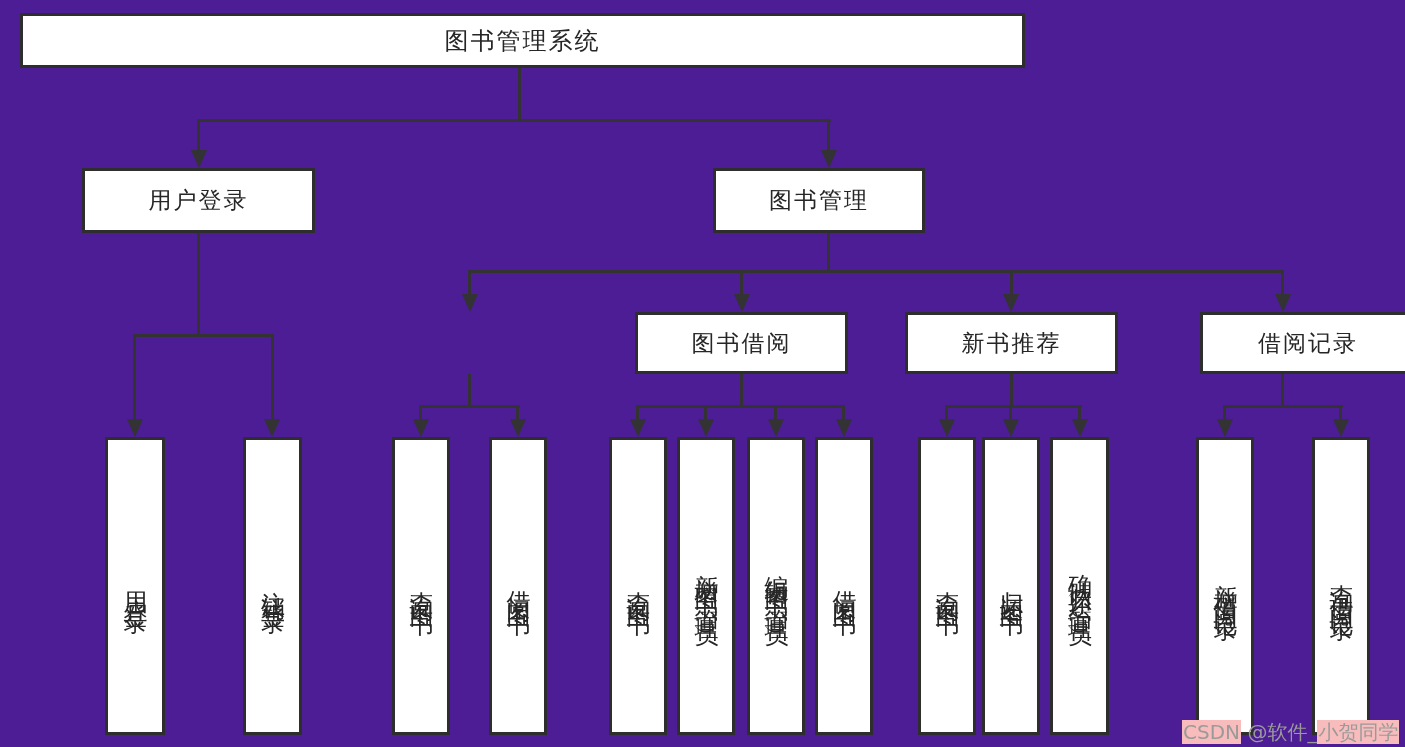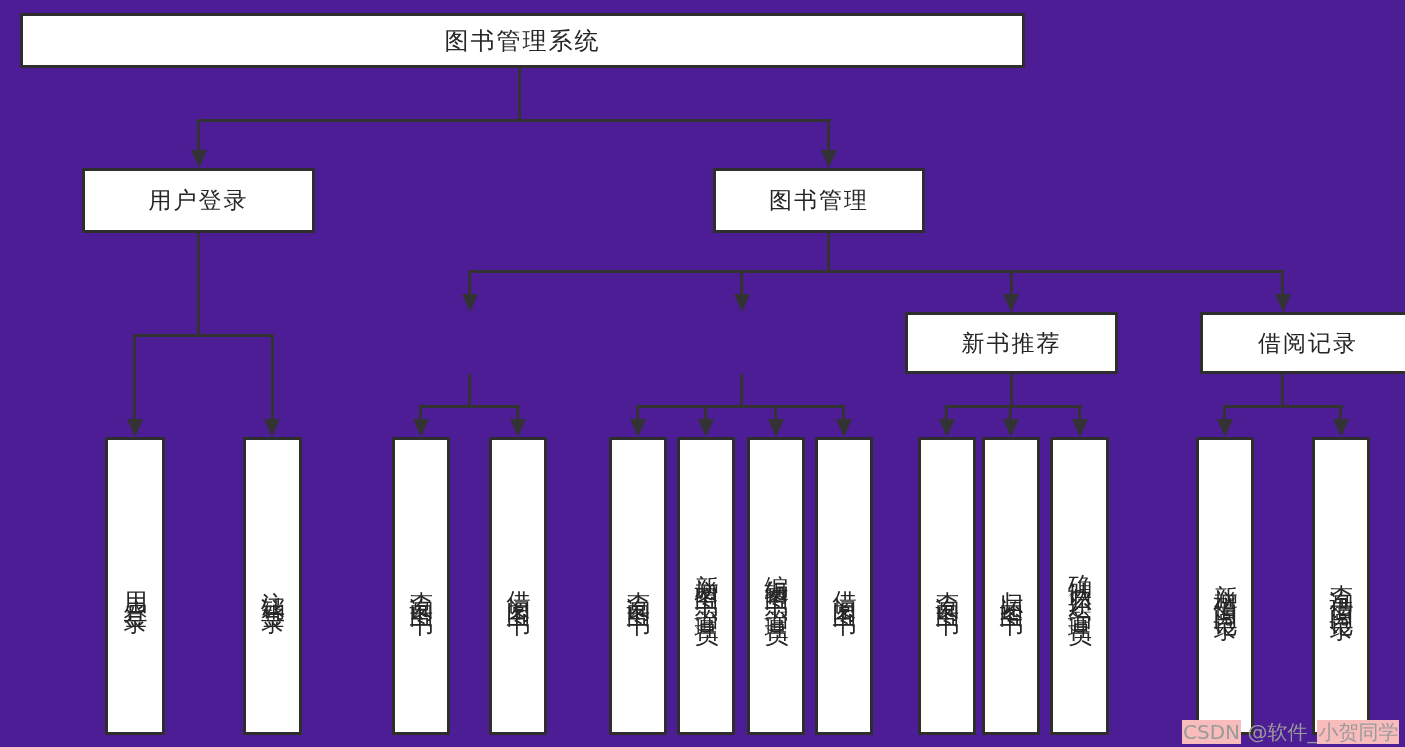--- a/index.html
+++ b/index.html
@@ -60,20 +60,23 @@
   <div class="hl" style="left:468px;top:270px;width:816px;"></div>
   <div class="vl" style="left:468px;top:271px;height:25px;"></div>
   <div class="ar" style="left:462px;top:294px;"></div>
   <div class="vl" style="left:740px;top:271px;height:25px;"></div>
   <div class="ar" style="left:734px;top:294px;"></div>
   <div class="vl" style="left:1010px;top:271px;height:25px;"></div>
   <div class="ar" style="left:1003px;top:294px;"></div>
   <div class="vl" style="left:1281px;top:271px;height:25px;"></div>
   <div class="ar" style="left:1275px;top:294px;"></div>
 
+  <div class="hbox" style="left:635px;top:312px;width:213px;height:62px;">
+    <span>图书借阅</span>
+  </div>
   <div class="hbox" style="left:905px;top:312px;width:213px;height:62px;">
     <span>新书推荐</span>
   </div>
   <div class="hbox" style="left:1175px;top:312px;width:216px;height:62px;margin-left:25px;">
     <span>借阅记录</span>
   </div>
 
   <div class="vl" style="left:468px;top:374px;height:33px;"></div>
   <div class="hl" style="left:419px;top:405px;width:101px;"></div>
   <div class="vl" style="left:419px;top:406px;height:15px;"></div>

